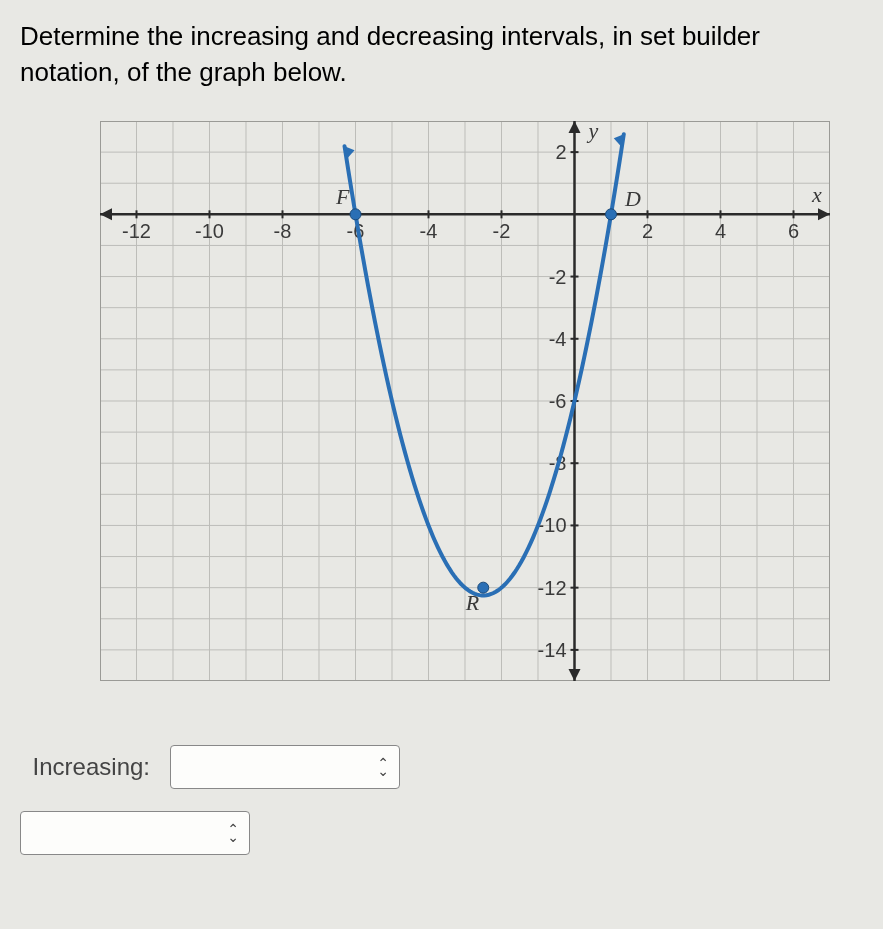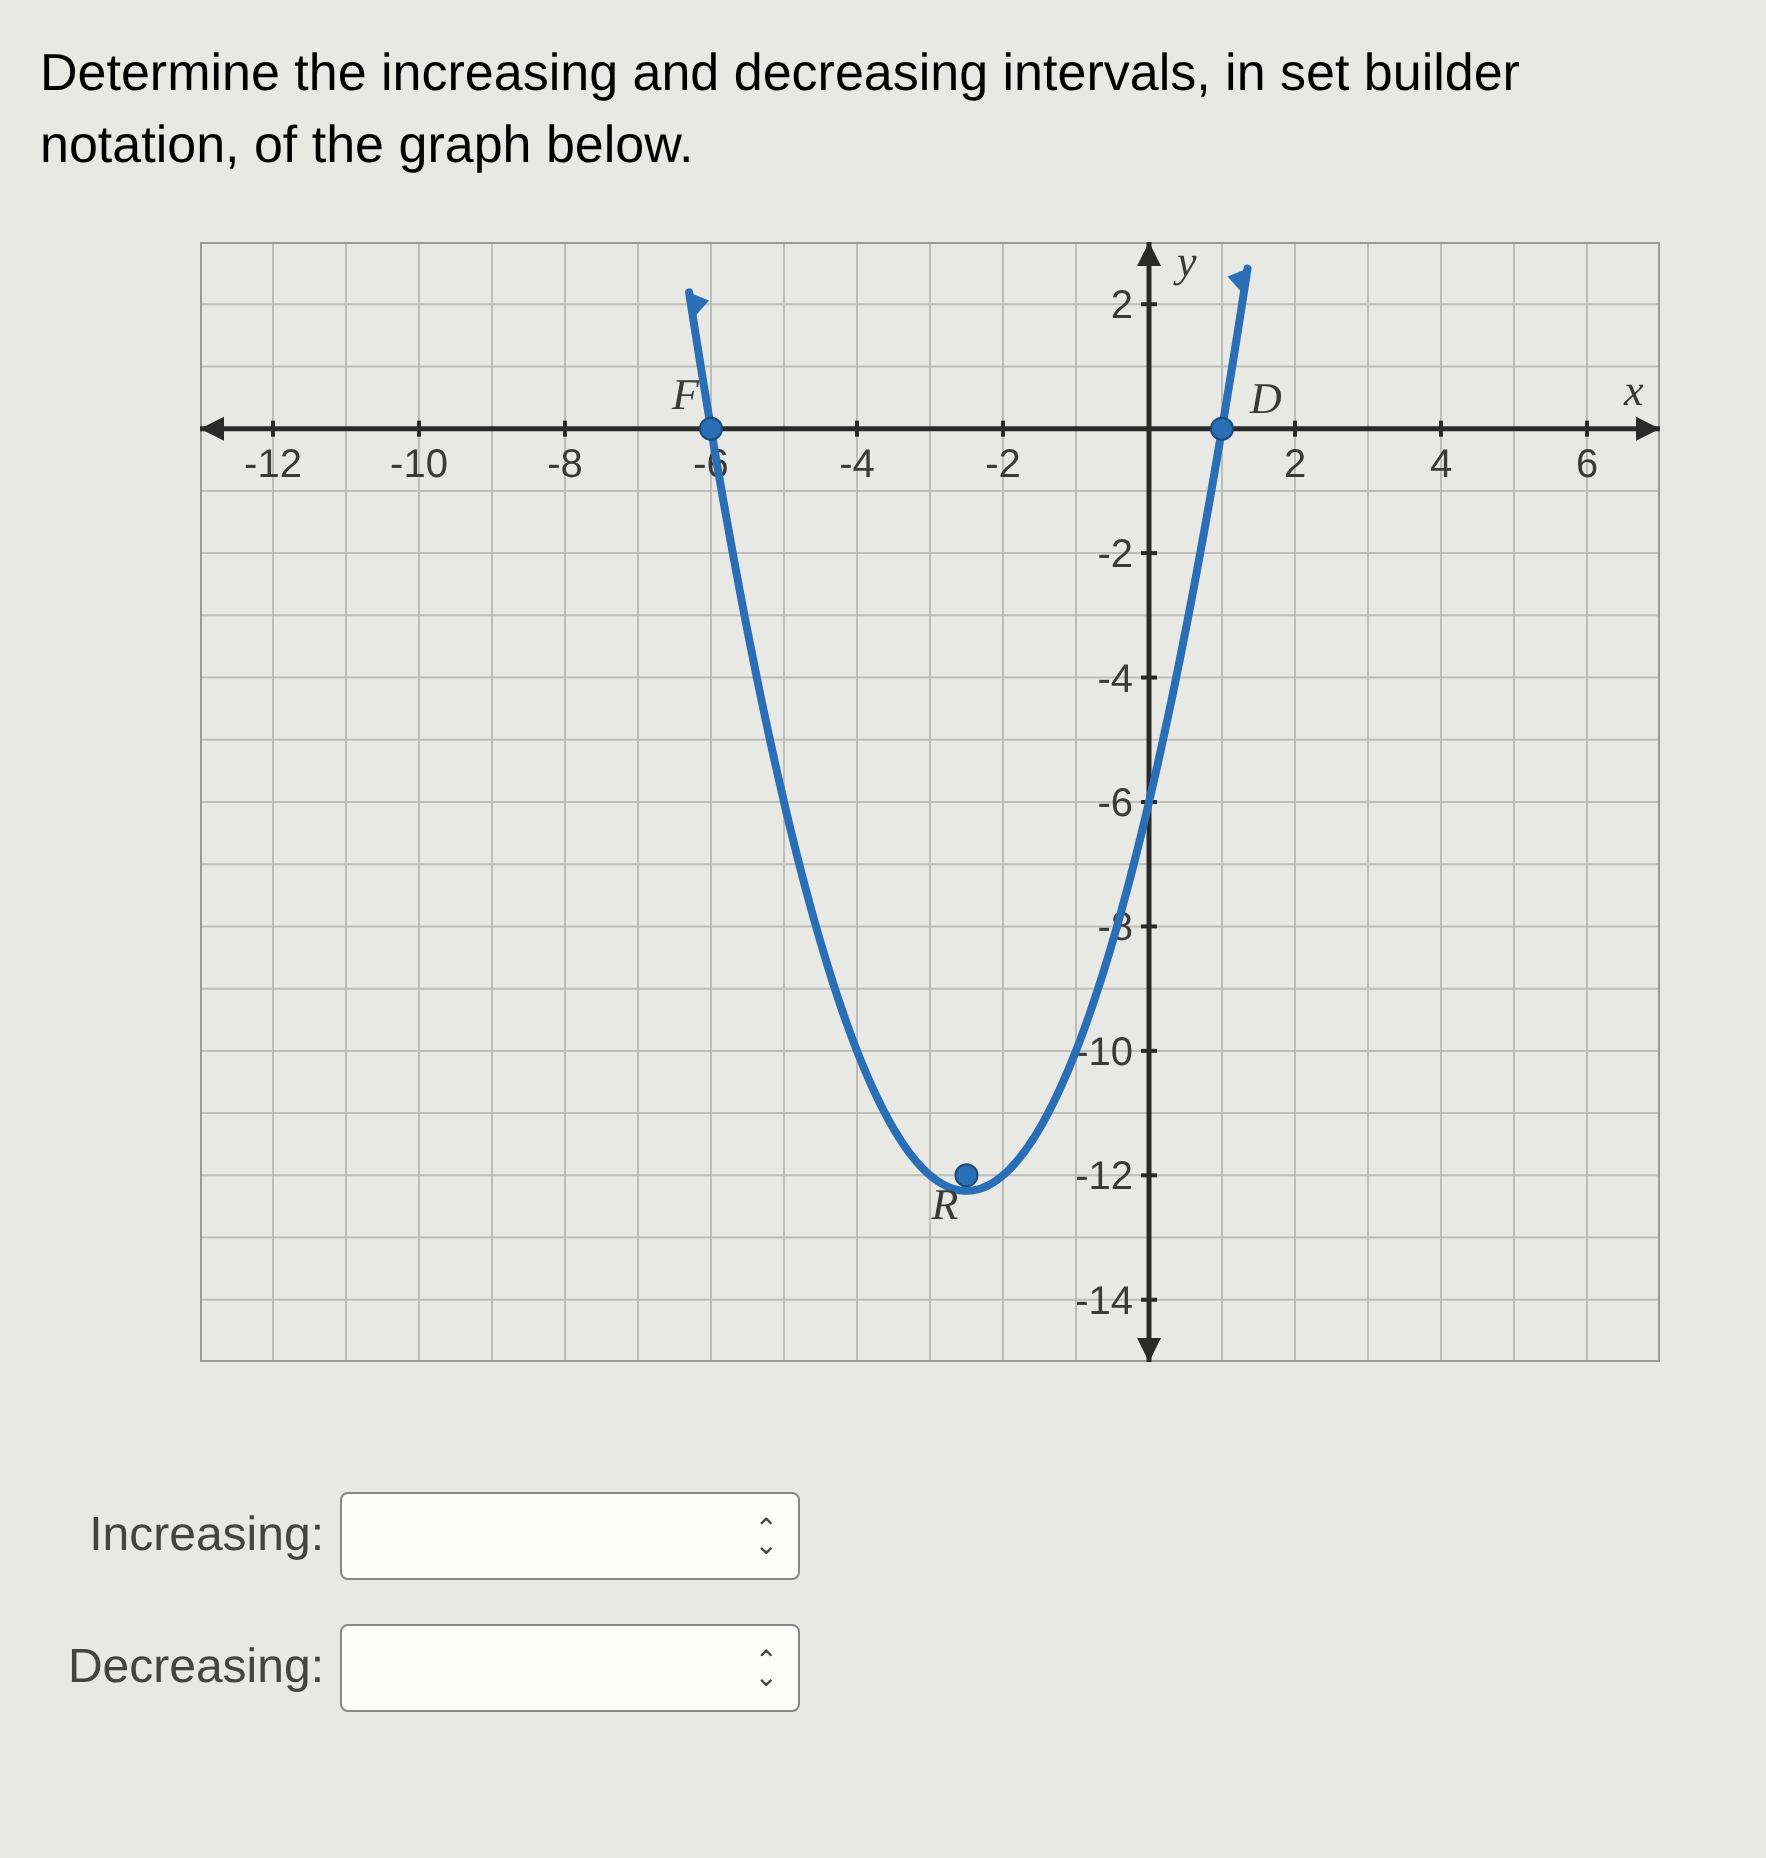--- a/index.html
+++ b/index.html
@@ -29,21 +29,21 @@
   .input-row {
     display: flex;
     align-items: center;
     margin-bottom: 22px;
   }
   .input-label {
     font-size: 24px;
     color: #444;
     width: 150px;
     text-align: right;
-    padding-right: 8px;
+    padding-right: 20px;
   }
   .stepper {
     width: 230px;
     height: 44px;
     background: #fdfdfb;
     border: 1.5px solid #888;
     border-radius: 4px;
     display: flex;
     align-items: center;
     justify-content: flex-end;
@@ -178,21 +178,20 @@
     <div class="input-label">Increasing:</div>
     <div class="stepper">
       <span></span>
       <div class="stepper-arrows">
         <span>⌃</span>
           <span>⌄</span>
       </div>
     </div>
   </div>
   <div class="input-row">
-    <div class="input-label">Decreasing:</div>
     <div class="stepper">
       <span></span>
       <div class="stepper-arrows">
         <span>⌃</span>
           <span>⌄</span>
       </div>
     </div>
   </div>
 </div>
 

